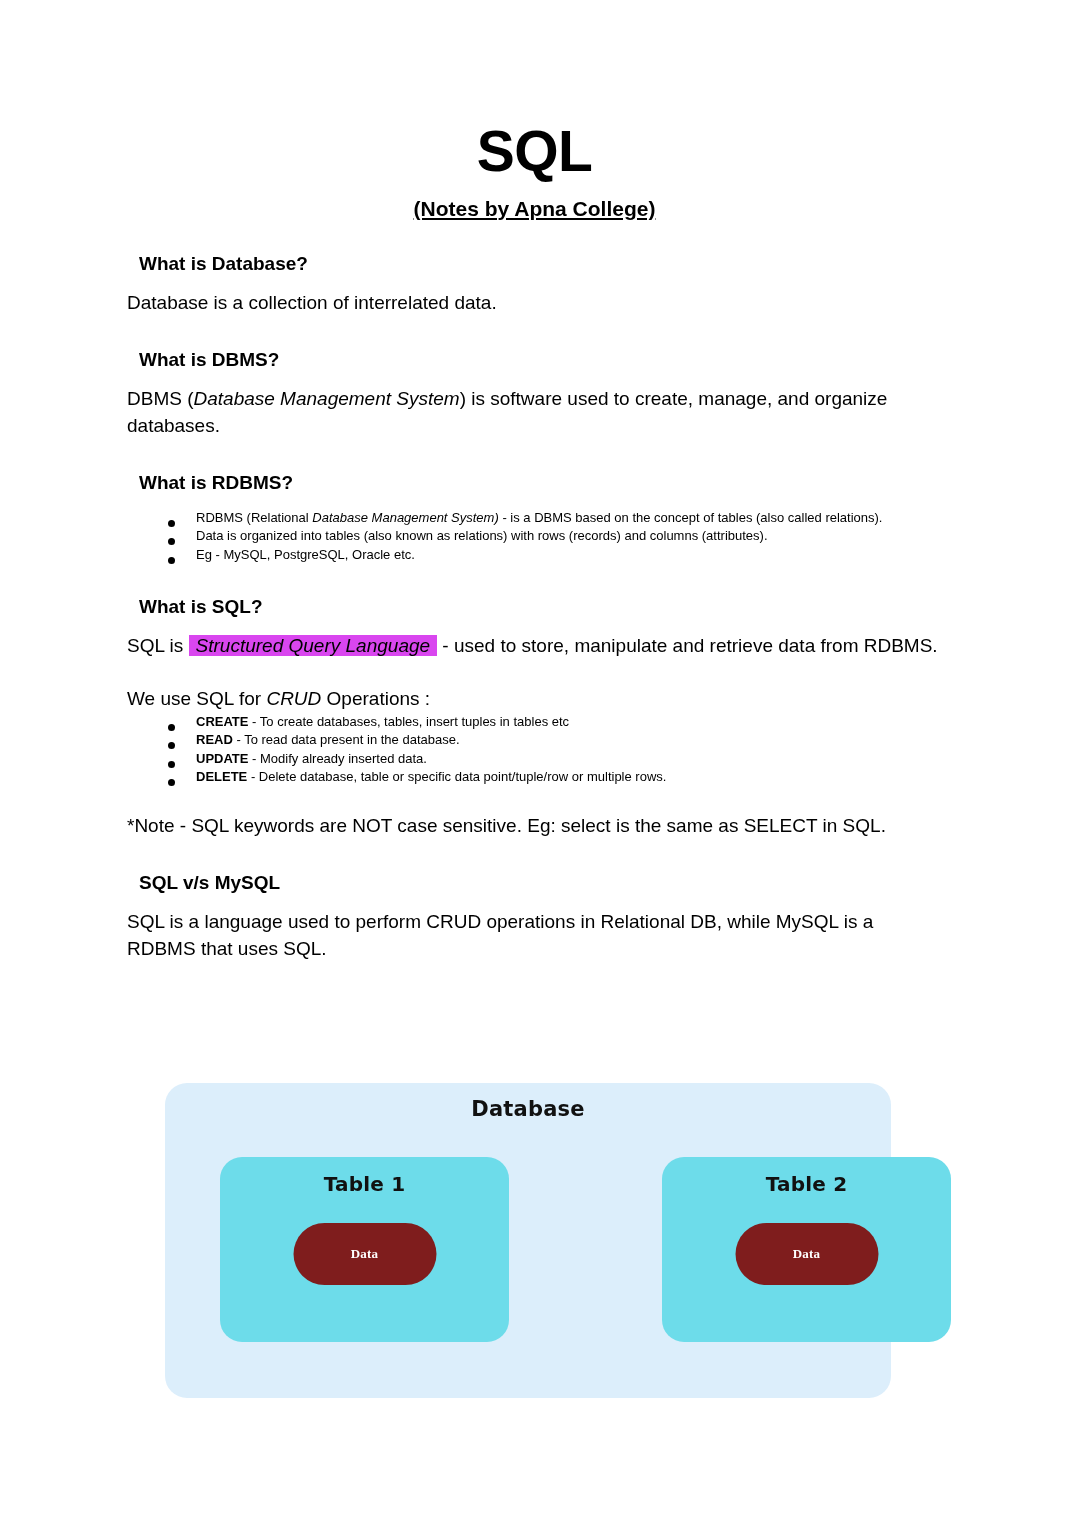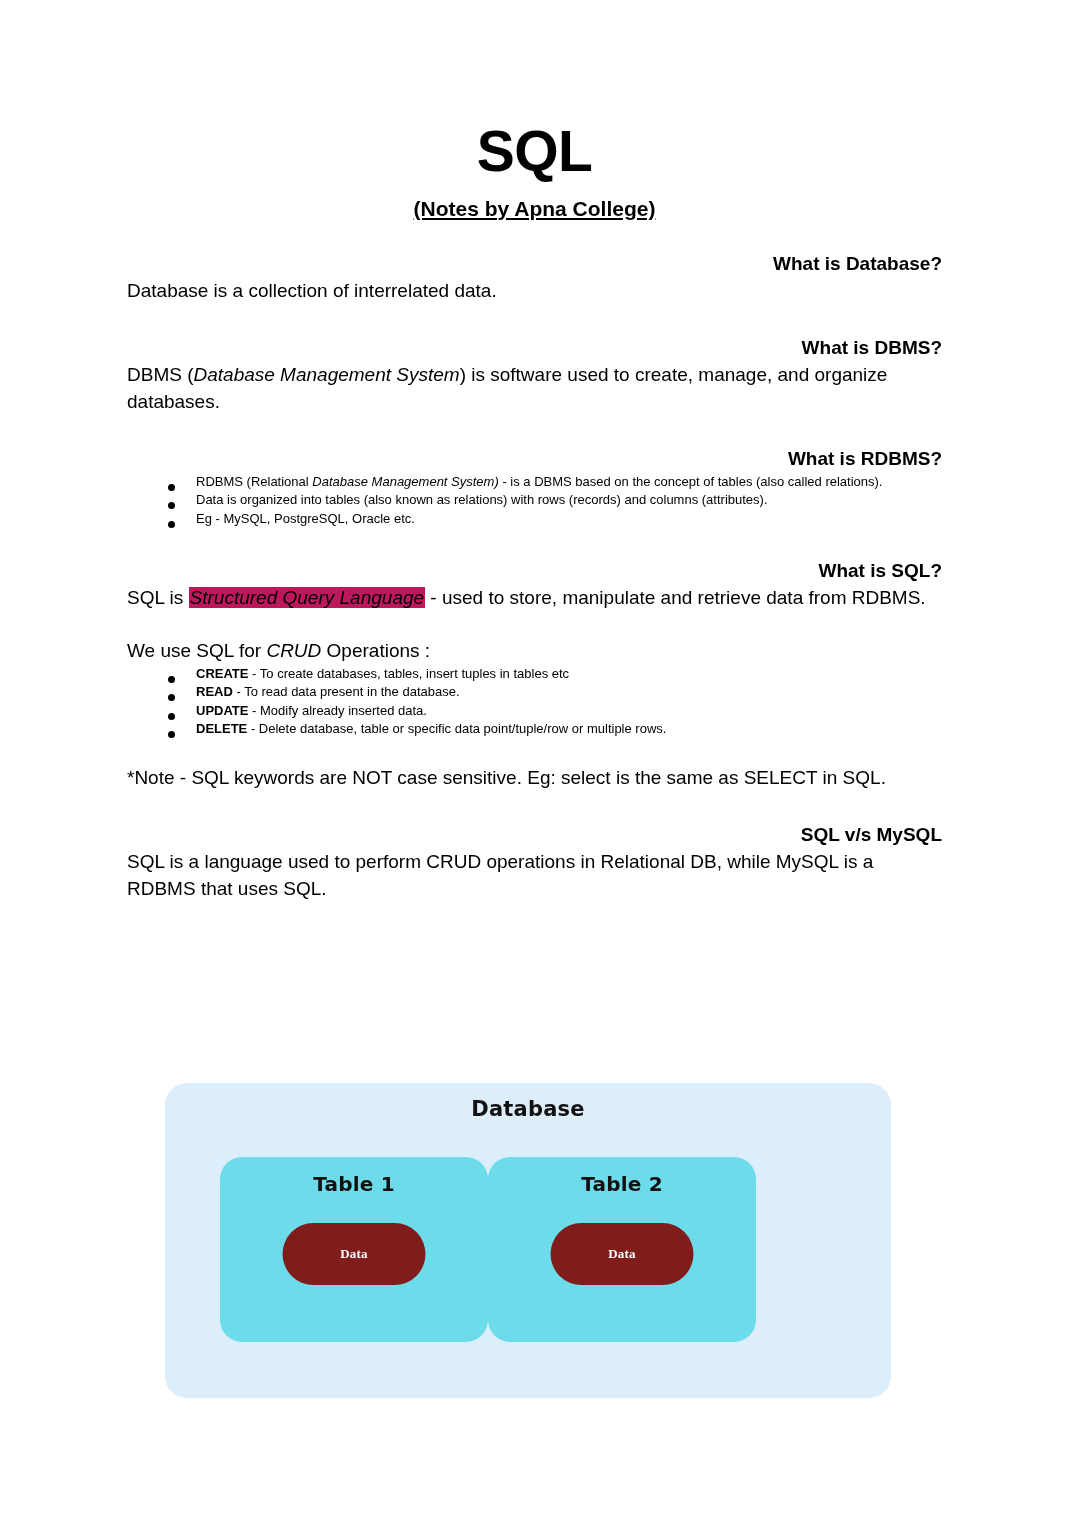--- a/index.html
+++ b/index.html
@@ -50,37 +50,36 @@
   }
 
   
   .section {
     margin-top: 30px;
   }
   .heading {
     font-size: 19px;
     font-weight: bold;
     line-height: 1.42;
-    margin: 0;
-    text-align: right;
+    margin: 12px;
   }
   .para {
     font-size: 19px;
     line-height: 1.42;
     margin: 0;
   }
   .para.gap-top { margin-top: 26px; }
 
   em, .ital { font-style: italic; }
   .bold { font-weight: bold; }
 
   .hl {
-    background: #be185d;
+    background: #d946ef;
     font-style: italic;
-    padding: 0 1px;
+    padding: 0 7px;
   }
 
   
   ul.bullets {
     list-style: none;
     margin: 0;
     padding: 0;
   }
   ul.bullets li {
     position: relative;
@@ -117,21 +116,21 @@
     font-size: 21px;
     font-weight: bold;
     color: #111;
     padding-top: 14px;
     letter-spacing: 0.2px;
   }
   .tables-row {
     position: absolute;
     left: 55px;
     top: 74px;
-    width: 536px;
+    width: 731px;
     display: flex;
     justify-content: space-between;
   }
   .table-box {
     width: 289px;
     height: 185px;
     background: #6DDCEA;
     border-radius: 22px;
     position: relative;
     box-sizing: border-box;

